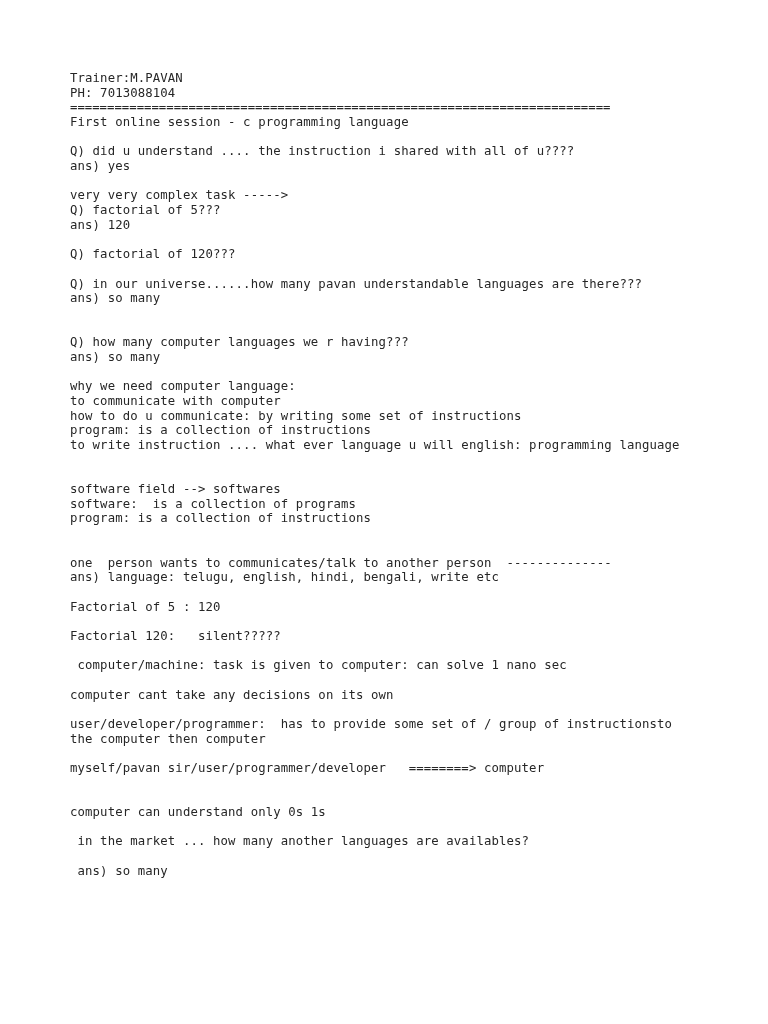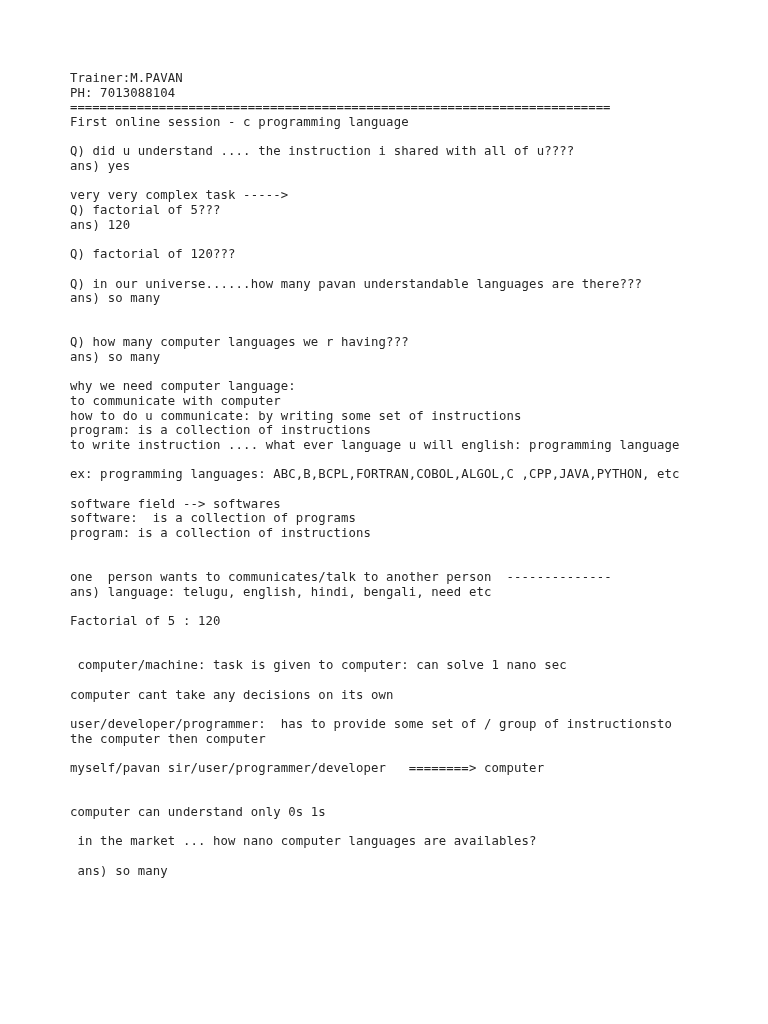--- a/index.html
+++ b/index.html
@@ -70,42 +70,42 @@
       <div class="doc-line blank"></div>
       <div class="doc-line">Q) how many computer languages we r having???</div>
       <div class="doc-line">ans) so many</div>
       <div class="doc-line blank"></div>
       <div class="doc-line">why we need computer language:</div>
       <div class="doc-line">to communicate with computer</div>
       <div class="doc-line">how to do u communicate: by writing some set of instructions</div>
       <div class="doc-line">program: is a collection of instructions</div>
       <div class="doc-line">to write instruction .... what ever language u will english: programming language</div>
       <div class="doc-line blank"></div>
-      <div class="doc-line">ex: programming languages: ABC,B,BCPL,FORTRAN,COBOL,ALGOL,C ,CPP,JAVA,PYTHON, etc</div>
       <div class="doc-line blank"></div>
       <div class="doc-line">software field --&gt; softwares</div>
       <div class="doc-line">software:  is a collection of programs</div>
       <div class="doc-line">program: is a collection of instructions</div>
       <div class="doc-line blank"></div>
       <div class="doc-line blank"></div>
       <div class="doc-line">one  person wants to communicates/talk to another person  --------------</div>
-      <div class="doc-line">ans) language: telugu, english, hindi, bengali, need etc</div>
+      <div class="doc-line">ans) language: telugu, english, hindi, bengali, write etc</div>
       <div class="doc-line blank"></div>
       <div class="doc-line">Factorial of 5 : 120</div>
       <div class="doc-line blank"></div>
+      <div class="doc-line">Factorial 120:   silent?????</div>
       <div class="doc-line blank"></div>
       <div class="doc-line"> computer/machine: task is given to computer: can solve 1 nano sec</div>
       <div class="doc-line blank"></div>
       <div class="doc-line">computer cant take any decisions on its own</div>
       <div class="doc-line blank"></div>
       <div class="doc-line">user/developer/programmer:  has to provide some set of / group of instructionsto</div>
       <div class="doc-line">the computer then computer</div>
       <div class="doc-line blank"></div>
       <div class="doc-line">myself/pavan sir/user/programmer/developer   ========&gt; computer</div>
       <div class="doc-line blank"></div>
       <div class="doc-line blank"></div>
       <div class="doc-line">computer can understand only 0s 1s</div>
       <div class="doc-line blank"></div>
-      <div class="doc-line"> in the market ... how nano computer languages are availables?</div>
+      <div class="doc-line"> in the market ... how many another languages are availables?</div>
       <div class="doc-line blank"></div>
       <div class="doc-line"> ans) so many</div>
     </div>
 </div>
 
 </body></html>

